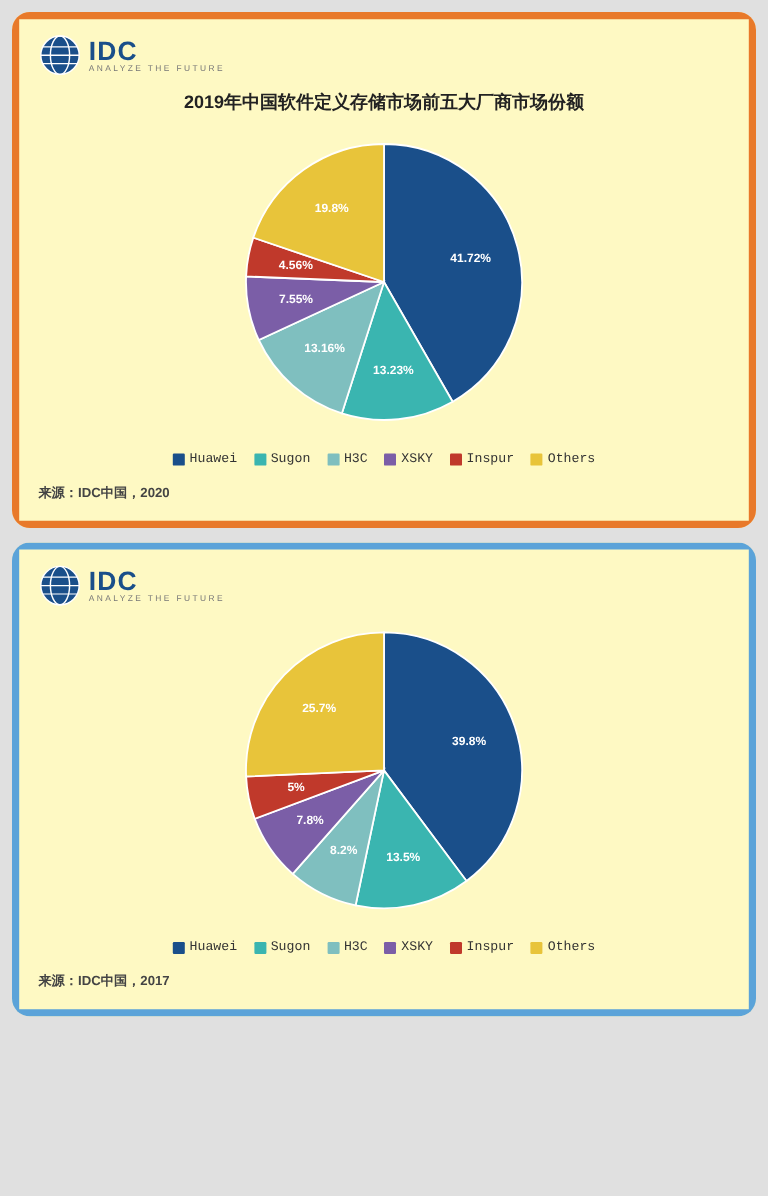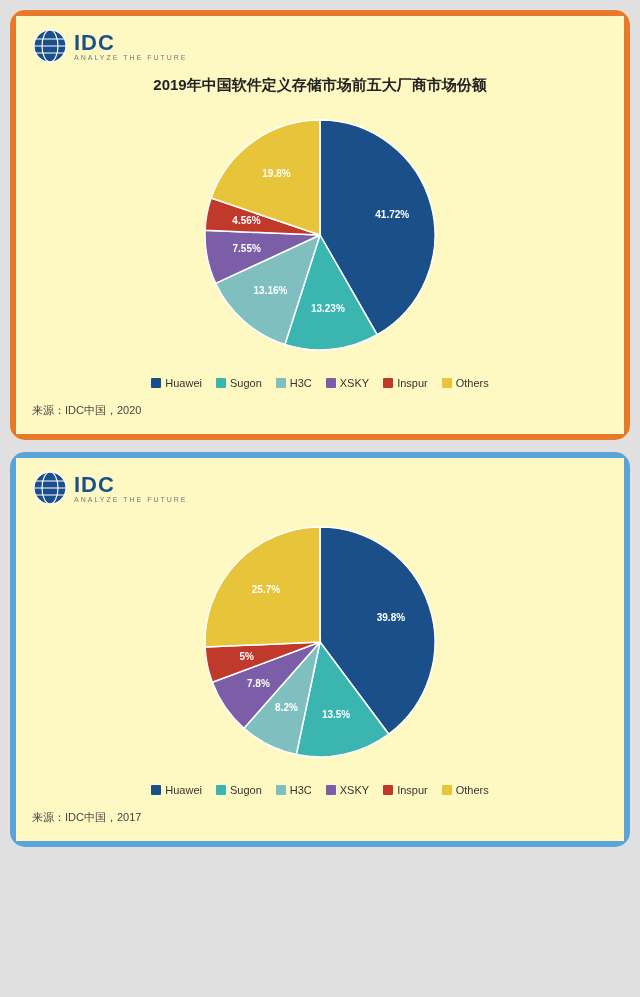--- a/index.html
+++ b/index.html
@@ -78,39 +78,41 @@
       height: 100%;
     }
 
     .legend {
       display: flex;
       flex-direction: row;
       flex-wrap: wrap;
       justify-content: center;
       gap: 8px 14px;
       margin-top: 12px;
+      font-family: Liberation Mono, monospace;
     }
     .legend-item {
       display: flex;
       align-items: center;
       gap: 4px;
       font-size: 11px;
       color: #333;
     }
     .legend-dot {
       width: 10px;
       height: 10px;
       border-radius: 1px;
       flex-shrink: 0;
     }
     .source {
       font-size: 11px;
       color: #444;
       margin-top: 8px;
       padding-top: 6px;
+      font-weight: bold;
     }
   </style>
 </head>
 <body>
 
 <div class="card">
   <div class="card-inner card-top">
     <div class="idc-logo">
       <svg class="idc-globe" viewBox="0 0 36 36">
         <circle cx="18" cy="18" r="16" fill="#1a4f8a"></circle>

